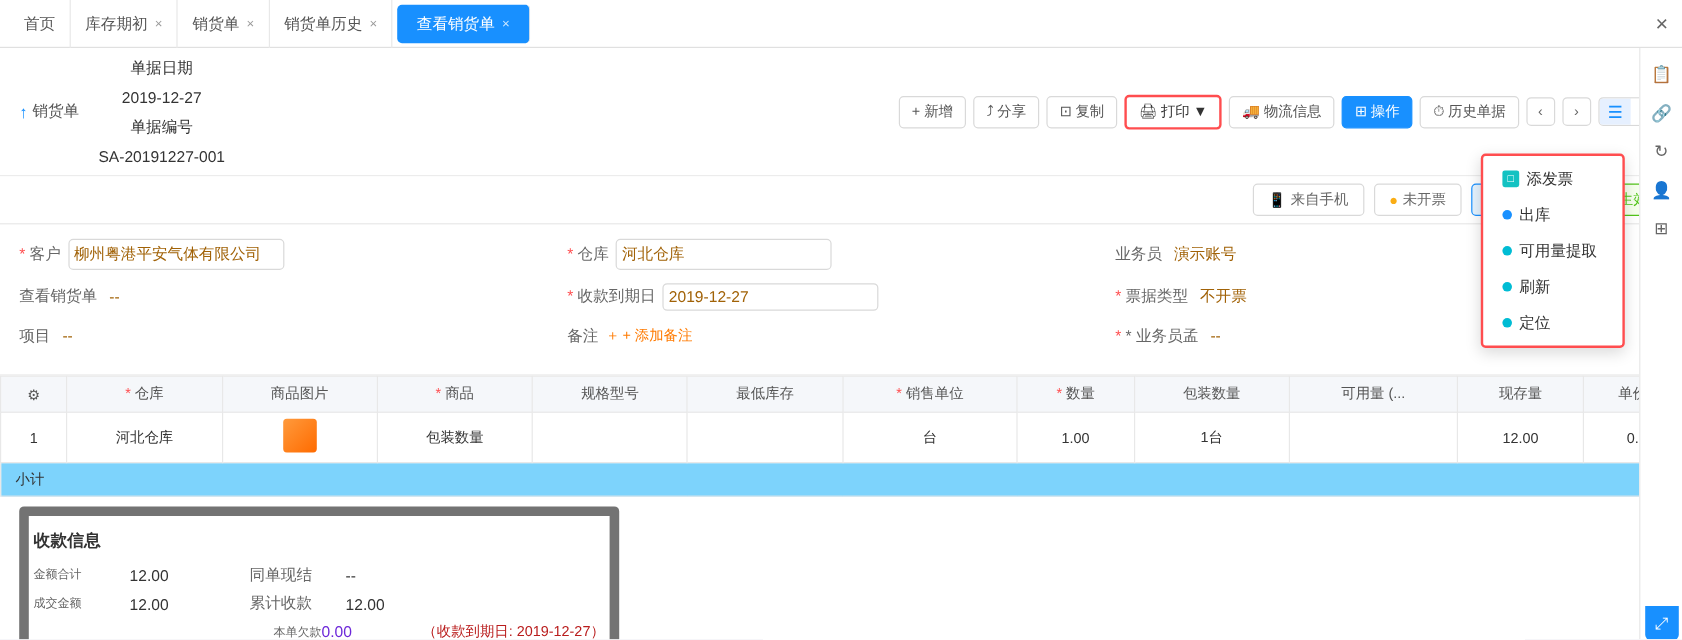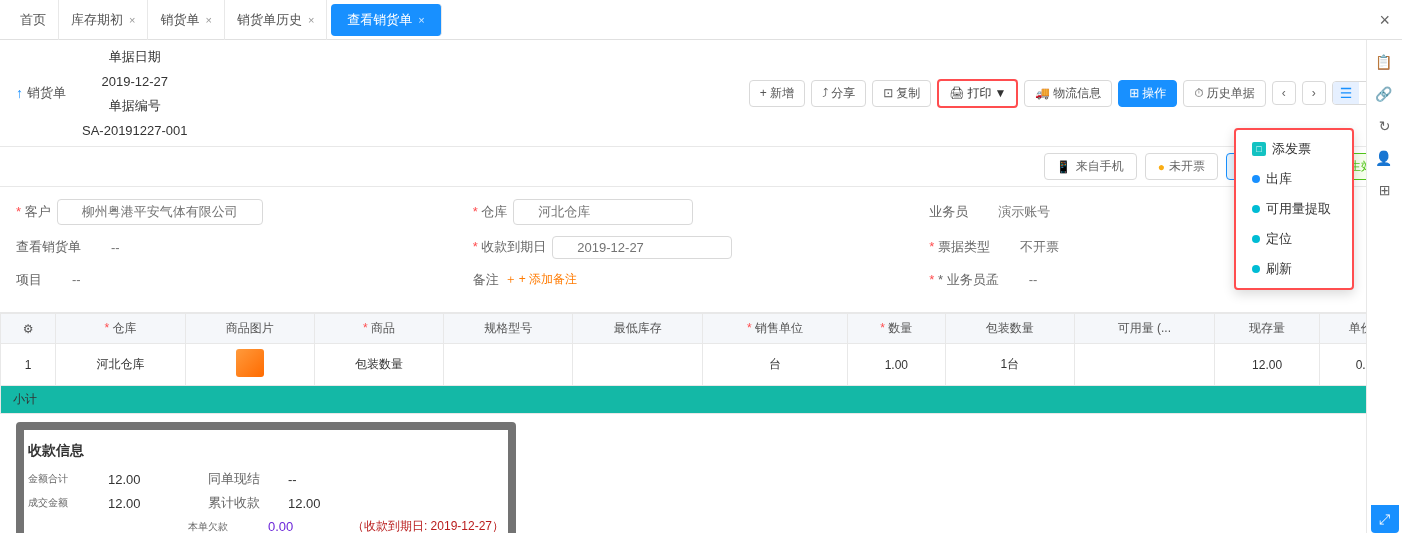--- a/index.html
+++ b/index.html
@@ -139,24 +139,24 @@
       display: flex; align-items: center; gap: 6px;
       flex: 1;
     }
     .field-label {
       font-size: 13px; color: #666; white-space: nowrap; text-align: center;
     }
     .field-label.required::before {
       content: '* '; color: #ff4d4f;
     }
     .field-value {
-      font-size: 13px; color: #737373;
+      font-size: 13px; color: #a16207;
       border: 1px solid #d9d9d9;
       border-radius: 4px;
-      padding: 3px 24px;
+      padding: 3px 4px;
       min-width: 180px;
       background: #fff;
     }
     .field-value.plain {
       border: none; background: transparent; min-width: auto;
     }
     .add-note-btn {
       color: #ff7a00; cursor: pointer; font-size: 12px;
       display: flex; align-items: center; gap: 2px;
     }
@@ -175,21 +175,21 @@
       white-space: nowrap;
     }
     .data-table th.required::before { content: '* '; color: #ff4d4f; }
     .data-table td {
       border: 1px solid #e8e8e8;
       padding: 5px 8px;
       text-align: center;
       color: #333;
     }
     .subtotal-row td {
-      background: #14b8a6;
+      background: #7dd3fc;
       font-weight: 500;
     }
     .product-img {
       width: 28px; height: 28px;
       background: linear-gradient(135deg, #ff9a3c, #ff6b00);
       border-radius: 3px;
       display: inline-block;
     }
 
     
@@ -474,46 +474,46 @@
       </div>
       <div class="payment-row">
         <span class="payment-label">成交金额</span>
         <span class="payment-value">12.00</span>
         <span class="payment-label2">累计收款</span>
         <span class="payment-value2">12.00</span>
       </div>
       <div class="payment-row">
           <span style="width: 80px; display: inline-block;"></span>
           <span style="width: 80px; display: inline-block;"></span>
-        <span class="payment-label" style="margin-left: 0px;">本单欠款</span>
+        <span class="payment-label" style="margin-left: 0px; text-align: right;">本单欠款</span>
         <span class="payment-value red">0.00</span>
         <span style="font-size:12px; color:#b91c1c; margin-left:4px;">（收款到期日: 2019-12-27）</span>
       </div>
     </div>
 
     <div class="dropdown-menu">
       <div class="dropdown-item">
         <span style="display:inline-block; width:14px; height:14px; background:#13c2c2; border-radius:2px; font-size:9px; color:#fff; text-align:center; line-height:14px;">□</span>
         <span>添发票</span>
       </div>
       <div class="dropdown-item">
         <span class="dot blue"></span>
         <span>出库</span>
       </div>
       <div class="dropdown-item">
         <span class="dot cyan"></span>
         <span>可用量提取</span>
       </div>
       <div class="dropdown-item">
         <span class="dot cyan"></span>
-        <span>定位</span>
+        <span>刷新</span>
       </div>
       <div class="dropdown-item">
         <span class="dot cyan"></span>
-        <span>刷新</span>
+        <span>定位</span>
       </div>
     </div>
 
     <div class="right-icons">
       <div class="right-icon-btn">📋</div>
       <div class="right-icon-btn">🔗</div>
       <div class="right-icon-btn">↻</div>
       <div class="right-icon-btn">👤</div>
       <div class="right-icon-btn">⊞</div>
       <div style="flex:1;"></div>

